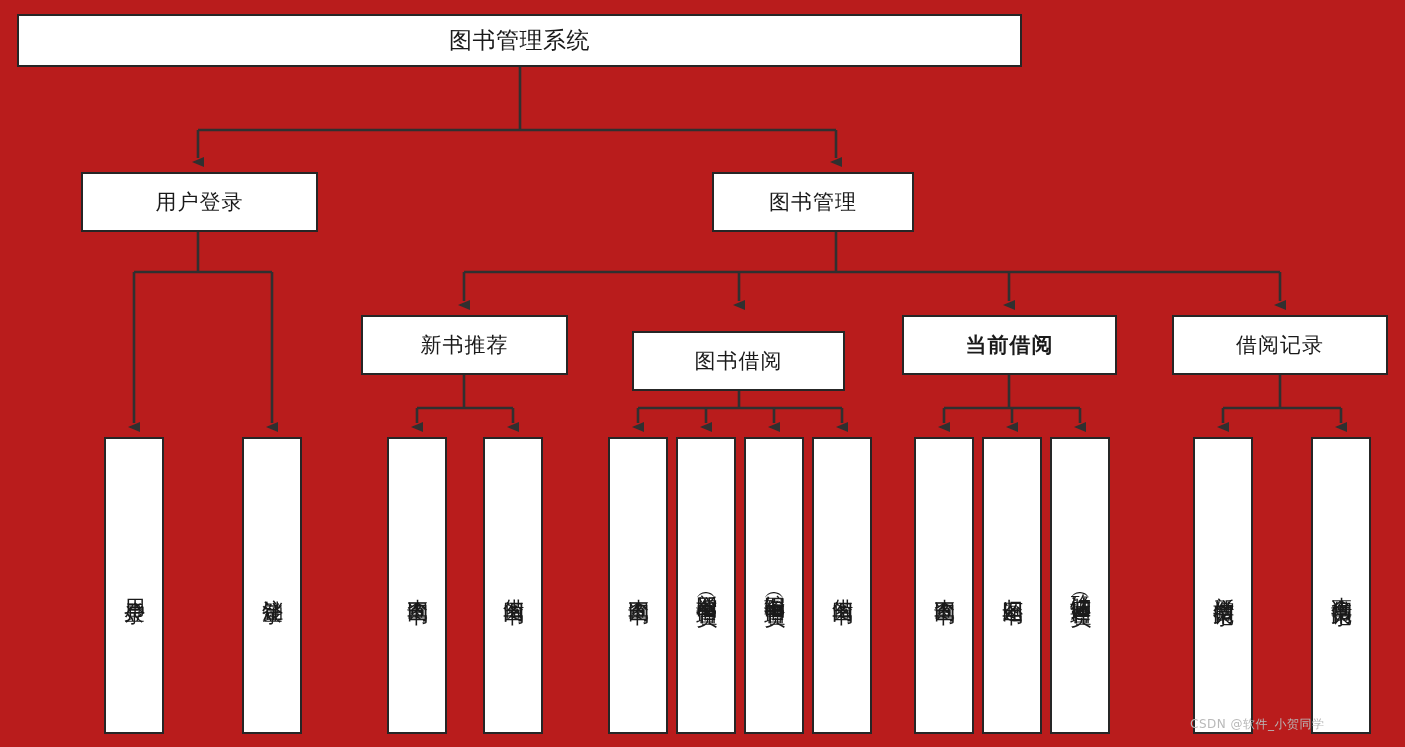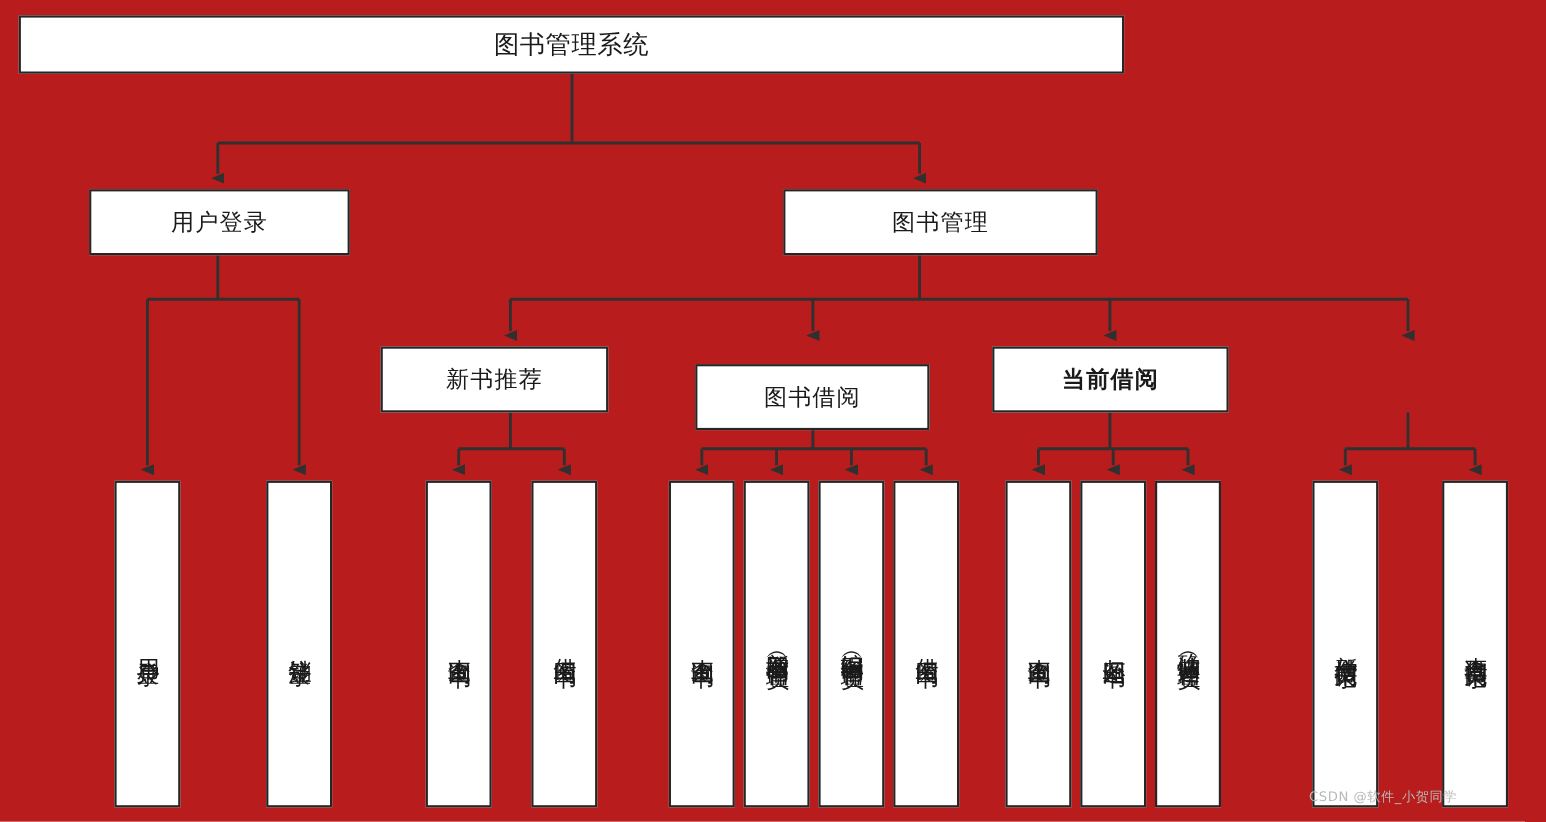--- a/index.html
+++ b/index.html
@@ -117,32 +117,35 @@
     </g>
   </svg>
 
   <div class="node root" style="left:17px;top:14px;width:1005px;height:53px;">
     <span>图书管理系统</span>
   </div>
 
   <div class="node lvl1" style="left:81px;top:172px;width:237px;height:60px;">
     <span>用户登录</span>
   </div>
-  <div class="node lvl1" style="left:712px;top:172px;width:286px;height:60px;">
+  <div class="node lvl1" style="left:712px;top:172px;width:202px;height:60px;">
     <span>图书管理</span>
   </div>
 
-  <div class="node lvl2" style="left:346px;top:315px;width:207px;height:60px;">
+  <div class="node lvl2" style="left:361px;top:315px;width:207px;height:60px;">
     <span>新书推荐</span>
   </div>
   <div class="node lvl2" style="left:632px;top:331px;width:213px;height:60px;">
     <span>图书借阅</span>
   </div>
   <div class="node lvl2" style="left:902px;top:315px;width:215px;height:60px;font-weight:bold;">
     <span>当前借阅</span>
+  </div>
+  <div class="node lvl2" style="left:1172px;top:315px;width:216px;height:60px;">
+    <span>借阅记录</span>
   </div>
 
   <div class="node leaf" style="left:104px;top:437px;width:60px;height:297px;">
     <span>用户登录</span>
   </div>
   <div class="node leaf" style="left:242px;top:437px;width:60px;height:297px;">
     <span>注销登录</span>
   </div>
 
   <div class="node leaf" style="left:387px;top:437px;width:60px;height:297px;">

